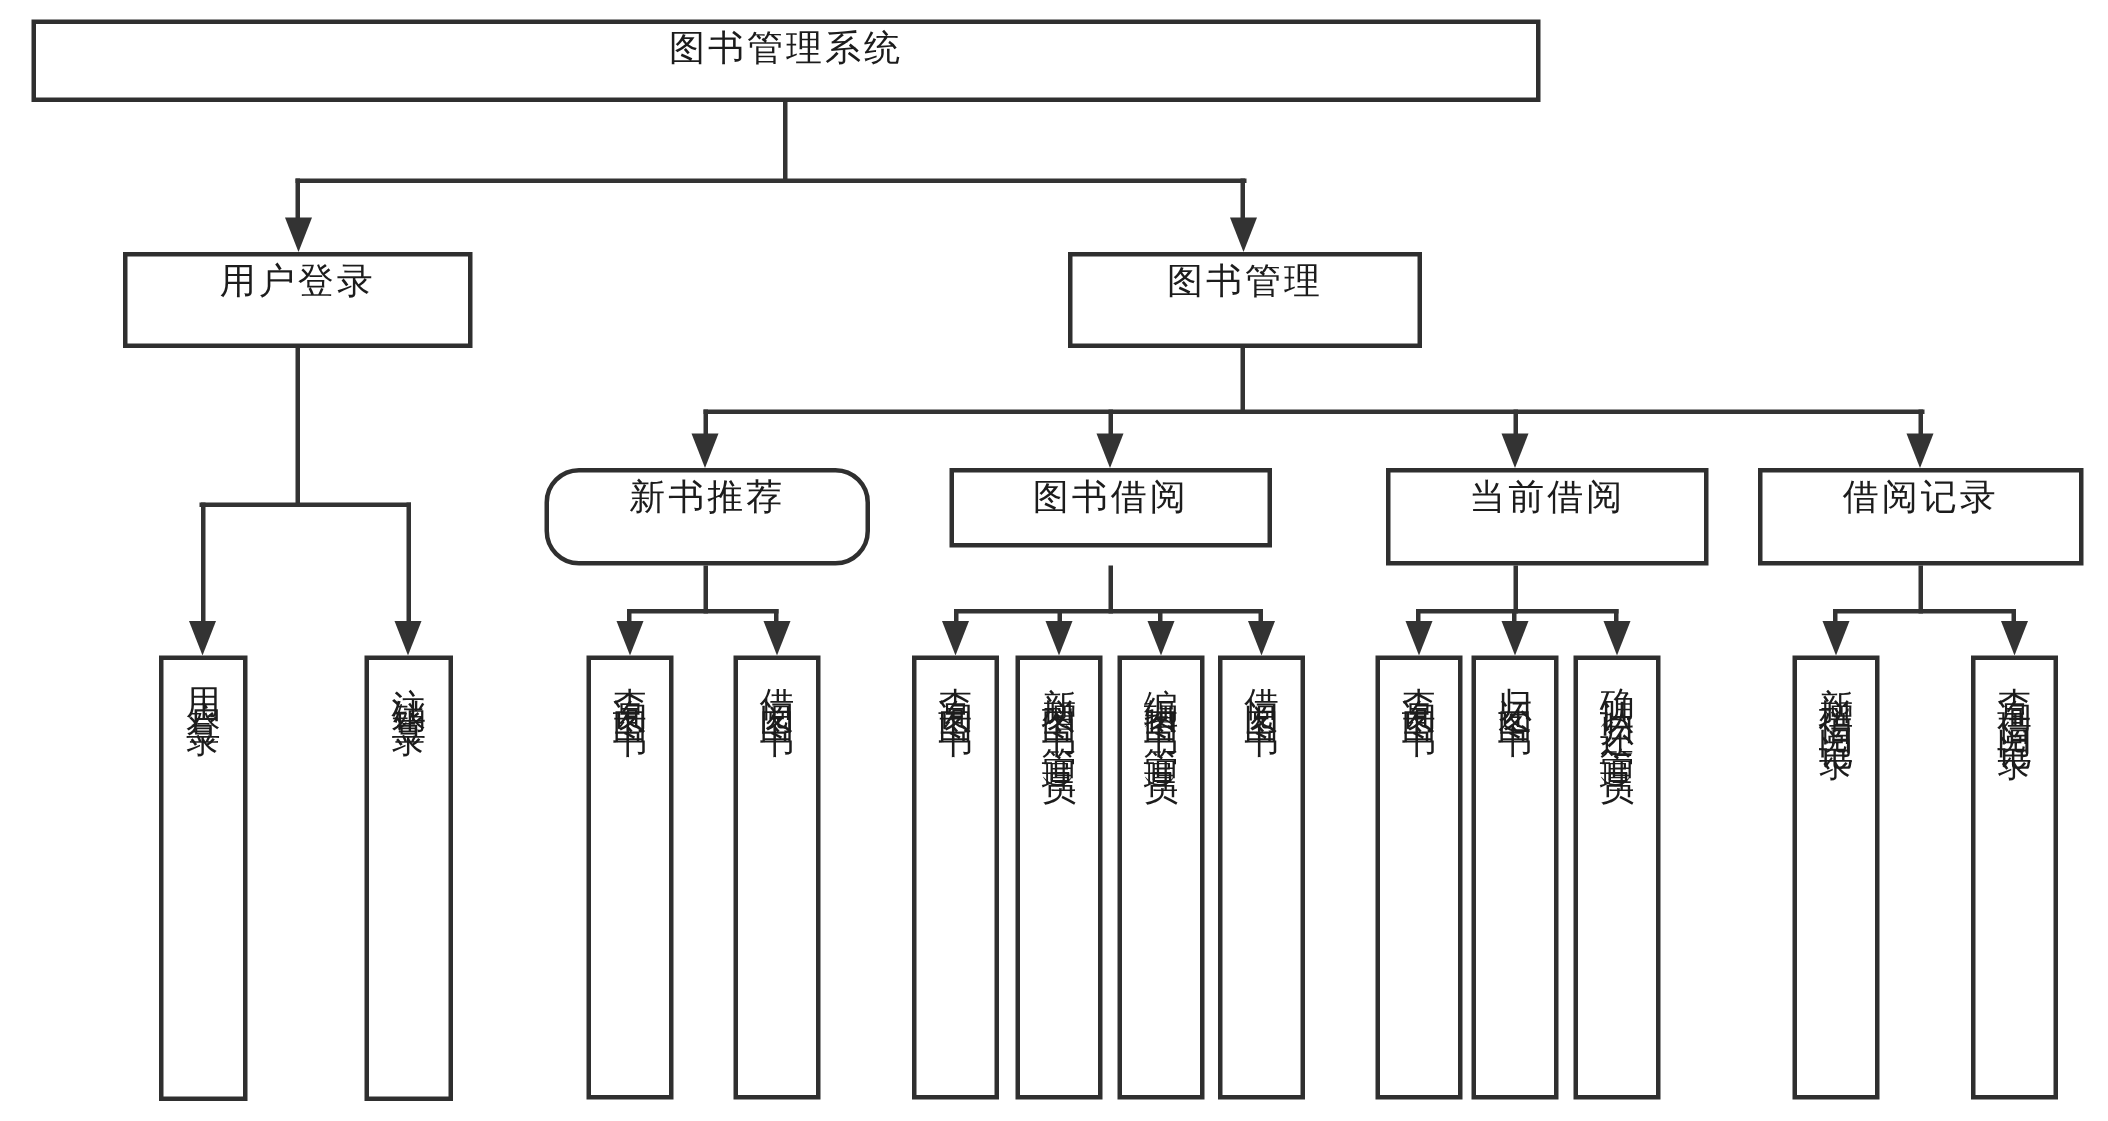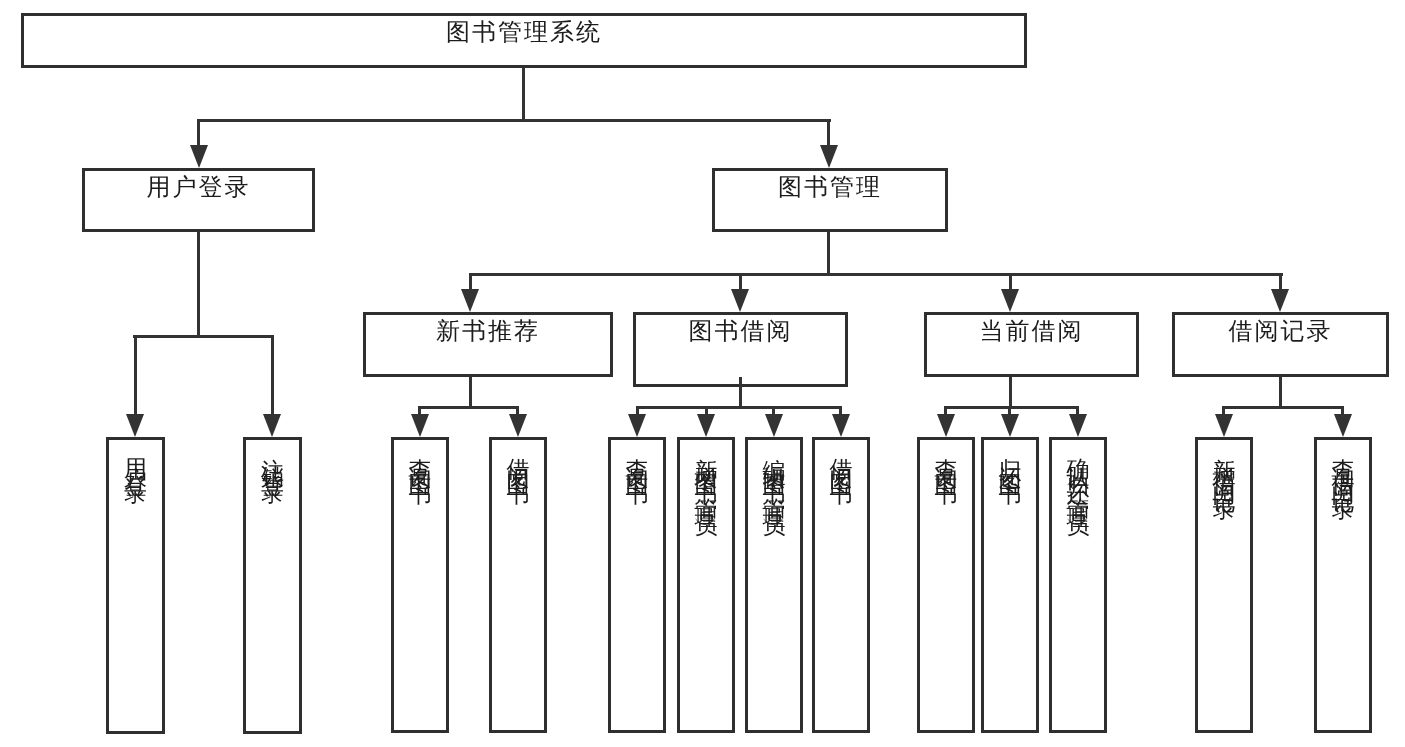--- a/index.html
+++ b/index.html
@@ -104,24 +104,24 @@
   <div class="hline" style="left:469px; top:273px; width:814px;"></div>
   <div class="vline" style="left:469px; top:273px; height:19px;"></div>
   <div class="ahead" style="left:461px; top:289px;"></div>
   <div class="vline" style="left:739px; top:273px; height:19px;"></div>
   <div class="ahead" style="left:731px; top:289px;"></div>
   <div class="vline" style="left:1009px; top:273px; height:19px;"></div>
   <div class="ahead" style="left:1001px; top:289px;"></div>
   <div class="vline" style="left:1279px; top:273px; height:19px;"></div>
   <div class="ahead" style="left:1271px; top:289px;"></div>
 
-  <div class="node" style="left:363px; top:312px; width:250px; height:65px;">
+  <div class="node" style="left:363px; top:312px; width:217px; height:65px;border-radius:23px;">
     <span class="label">新书推荐</span>
   </div>
-  <div class="node" style="left:633px; top:312px; width:215px; height:75px;">
+  <div class="node" style="left:633px; top:312px; width:215px; height:53px;">
     <span class="label">图书借阅</span>
   </div>
   <div class="node" style="left:924px; top:312px; width:215px; height:65px;">
     <span class="label">当前借阅</span>
   </div>
   <div class="node" style="left:1172px; top:312px; width:217px; height:65px;">
     <span class="label">借阅记录</span>
   </div>
 
   <div class="vline" style="left:469px; top:377px; height:32px;"></div>

